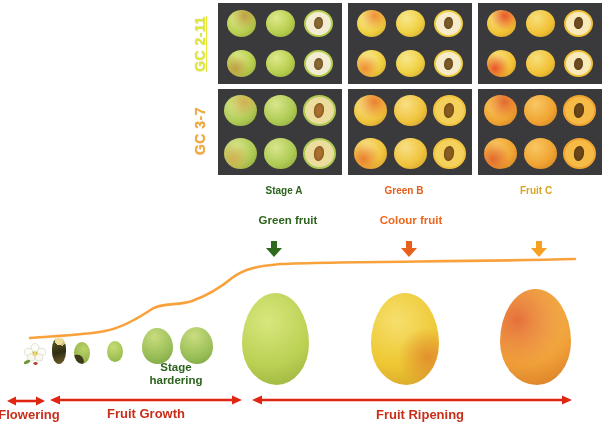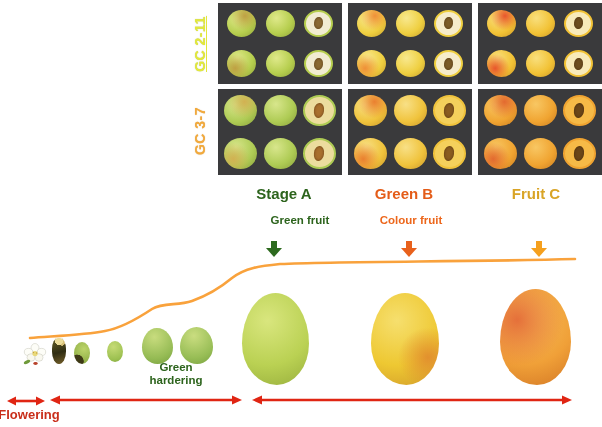--- a/index.html
+++ b/index.html
@@ -11,21 +11,21 @@
   .gc1{left:200px;top:44px;text-decoration:underline;text-shadow:0 0 1px rgba(120,140,0,.6);}
   .gc2{left:200px;top:131px;text-shadow:0 0 1px rgba(180,110,0,.5);}
   
   .panel{position:absolute;background:var(--panel-bg);}
   .frow{display:flex;justify-content:space-evenly;align-items:center;height:50%;}
   .fruit{border-radius:50%;flex:0 0 auto;}
   .fruit.half{display:flex;align-items:center;justify-content:center;}
   .pit{display:block;width:36%;height:54%;border-radius:50%;
        box-shadow:inset 0 0 3px rgba(50,25,0,.55);transform:rotate(8deg);}
   
-  .stage-label{position:absolute;transform:translateX(-50%);font-weight:bold;font-size:15px;white-space:nowrap;}
+  .stage-label{position:absolute;transform:translateX(-50%);font-weight:bold;font-size:10px;white-space:nowrap;}
   .sub-label{position:absolute;transform:translateX(-50%);font-weight:bold;font-size:11.5px;white-space:nowrap;}
   
   .block-arrow{position:absolute;width:16px;}
   .block-arrow .shaft{width:6px;height:7px;margin:0 auto;background:currentColor;}
   .block-arrow .head{width:0;height:0;margin:0 auto;border-left:8px solid transparent;
                      border-right:8px solid transparent;border-top:9px solid currentColor;}
   
   #overlay{position:absolute;left:0;top:0;pointer-events:none;}
   .growth-curve{fill:none;stroke:var(--curve);stroke-width:2.6;stroke-linecap:round;}
   .axis-line{stroke:var(--arrow);stroke-width:2.6;}
@@ -156,21 +156,21 @@
             <i class="pit" style="background: rgb(107, 70, 24);"></i>
           </div>
         </div>
       </div>
     </div>
 
   <div class="stage-label" style="left: 284px; top: 185px; color: rgb(45, 100, 29);">Stage A</div>
   <div class="stage-label" style="left: 404px; top: 185px; color: rgb(228, 92, 24);">Green B</div>
   <div class="stage-label" style="left: 536px; top: 185px; color: rgb(217, 164, 38);">Fruit C</div>
 
-  <div class="sub-label" style="left: 300px; top: 214px; color: rgb(45, 100, 29);">Green fruit</div>
+  <div class="sub-label" style="left: 288px; top: 214px; color: rgb(45, 100, 29);">Green fruit</div>
   <div class="sub-label" style="left: 411px; top: 214px; color: rgb(237, 103, 28);">Colour fruit</div>
 
   <div class="block-arrow" style="left: 266px; top: 241px; color: rgb(45, 106, 30);">
     <div class="shaft"></div>
       <div class="head"></div>
   </div>
   <div class="block-arrow" style="left: 401px; top: 241px; color: rgb(232, 97, 28);">
     <div class="shaft"></div>
       <div class="head"></div>
   </div>
@@ -221,17 +221,19 @@
   <div class="mini greenlet"></div>
   <div class="mini stone1"></div>
   <div class="mini stone2"></div>
 
   <div id="bigfruits">
       <div class="bigfruit" style="left: 242px; top: 293px; width: 67px; height: 92px; background: radial-gradient(circle at 38% 30%, rgb(217, 230, 126) 0%, rgb(186, 209, 83) 58%, rgb(154, 177, 62) 97%); border-radius: 50% 50% 48% 52% / 55% 55% 45% 45%;"></div>
       <div class="bigfruit" style="left: 371px; top: 293px; width: 68px; height: 92px; background: radial-gradient(circle at 84% 70%, rgb(226, 144, 46) 0%, rgba(255, 255, 255, 0) 35%), radial-gradient(circle at 38% 30%, rgb(246, 223, 110) 0%, rgb(238, 200, 50) 58%, rgb(212, 159, 43) 97%); border-radius: 50% 50% 48% 52% / 55% 55% 45% 45%;"></div>
       <div class="bigfruit" style="left: 500px; top: 289px; width: 71px; height: 96px; background: radial-gradient(circle at 24% 32%, rgb(229, 112, 58) 0%, rgba(255, 255, 255, 0) 55%), radial-gradient(circle at 38% 30%, rgb(247, 192, 92) 0%, rgb(240, 160, 56) 58%, rgb(214, 123, 38) 97%); border-radius: 50% 50% 48% 52% / 55% 55% 45% 45%;"></div>
     </div>
 
-  <div class="phase-label" style="left: 176px; top: 361px; width: 72px; color: rgb(45, 100, 29);">Green hardering</div>
+  <div class="phase-label" style="left: 176px; top: 361px; width: 72px; color: rgb(45, 100, 29);">Stage hardering</div>
 
   <div class="axis-label" style="left:29px;top:407px;">Flowering</div>
+  <div class="axis-label" style="left:146px;top:406px;">Fruit Growth</div>
+  <div class="axis-label" style="left:420px;top:407px;">Fruit Ripening</div>
 
 </div>
 
 </body></html>

